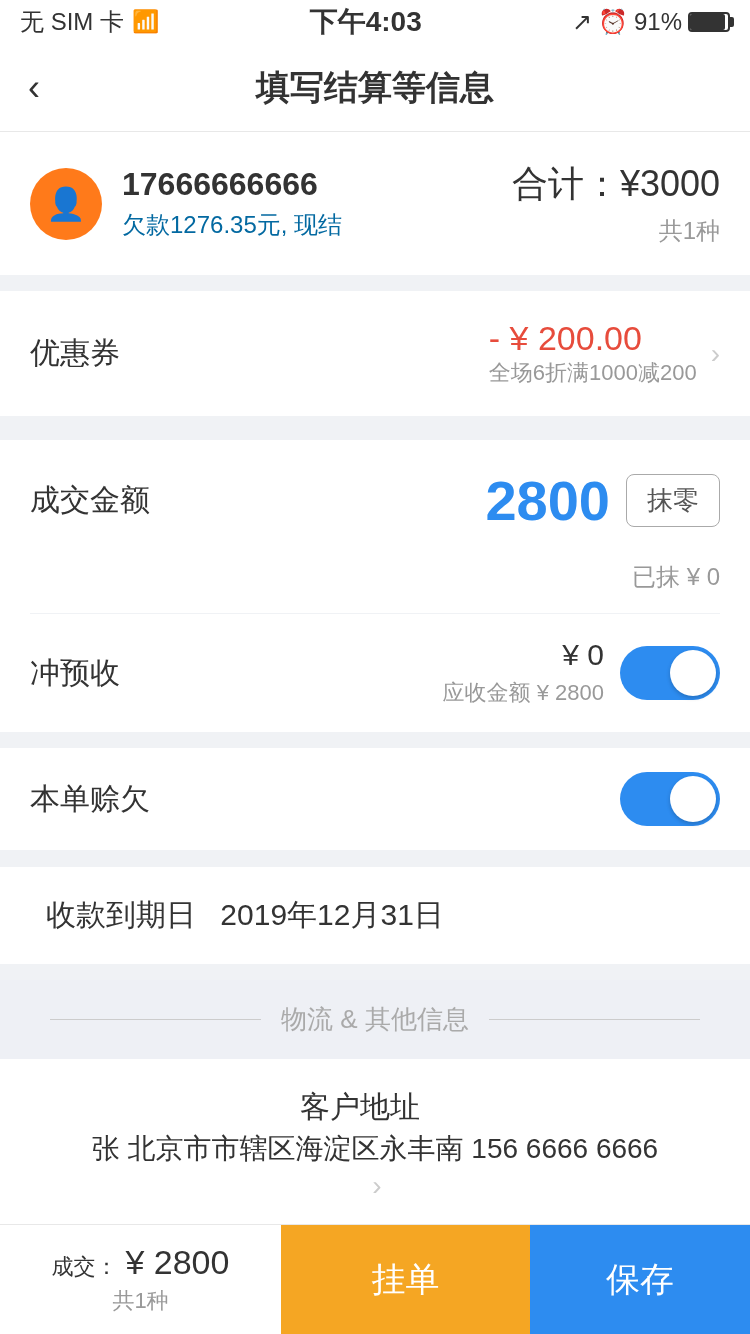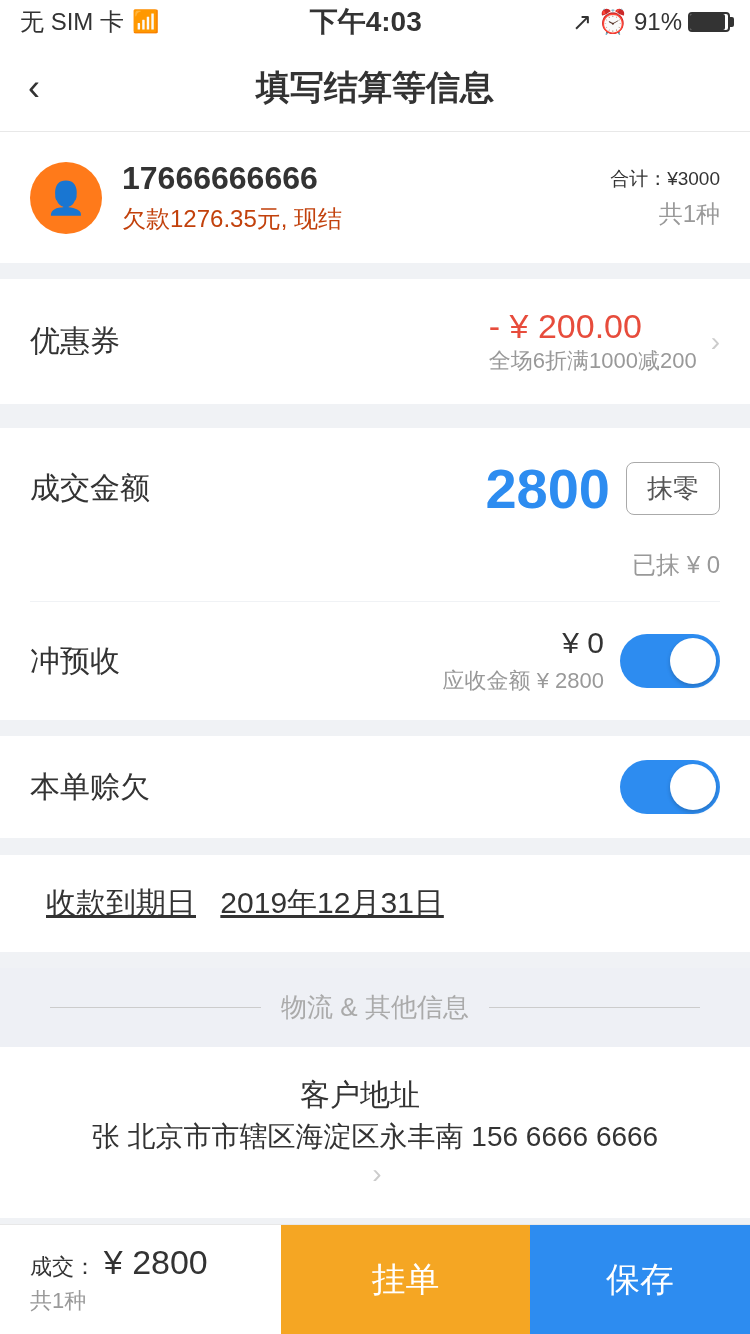--- a/index.html
+++ b/index.html
@@ -78,23 +78,23 @@
       justify-content: space-between;
       margin-bottom: 16px;
     }
     .customer-left { display: flex; align-items: center; gap: 20px; }
     .avatar {
       width: 72px; height: 72px; border-radius: 50%; background: #ff7a1a;
       display: flex; align-items: center; justify-content: center;
       color: #fff; font-size: 32px;
     }
     .customer-info .phone { font-size: 32px; font-weight: 600; color: #333; }
-    .customer-info .sub { font-size: 24px; color: #c2410c; margin-top: 6px; }
+    .customer-info .sub { font-size: 24px; color: #0369a1; margin-top: 6px; }
     .customer-right { text-align: right; }
-    .customer-right .total { font-size: 19px; color: #333; }
+    .customer-right .total { font-size: 36px; color: #333; }
     .customer-right .count { font-size: 24px; color: #999; margin-top: 6px; }
 
     
     .coupon-row {
       background: #fff;
       padding: 28px 30px;
       display: flex;
       align-items: center;
       justify-content: space-between;
       margin-bottom: 8px;
@@ -191,21 +191,21 @@
     .section-label-text { font-size: 30px; color: #333; }
 
     
     .due-date-row {
       background: #fff;
       padding: 28px 30px;
       font-size: 30px;
       color: #333;
       margin-top: 16px;
     }
-    .due-date-row span { margin-left: 16px; text-decoration: underline; }
+    .due-date-row span { margin-left: 16px; }
 
     
     .logistics-divider {
       background: #eef0f5;
       display: flex;
       align-items: center;
       justify-content: center;
       padding: 22px 30px;
       margin-top: 16px;
       position: relative;
@@ -238,20 +238,21 @@
       width: 750px;
       height: 110px;
       background: #fff;
       display: flex;
       align-items: center;
       border-top: 1px solid #e8e8e8;
     }
     .footer-info {
       flex: 1;
       padding: 0 30px;
+      text-align: center;
     }
     .footer-amount { font-size: 34px; color: #333; }
     .footer-label { font-size: 22px; color: #333; }
     .footer-count { font-size: 22px; color: #999; margin-top: 4px; }
     .footer-btn-hang {
       width: 249px; height: 110px;
       background: #f5a623;
       display: flex; align-items: center; justify-content: center;
       font-size: 34px; color: #fff;
       cursor: pointer;

